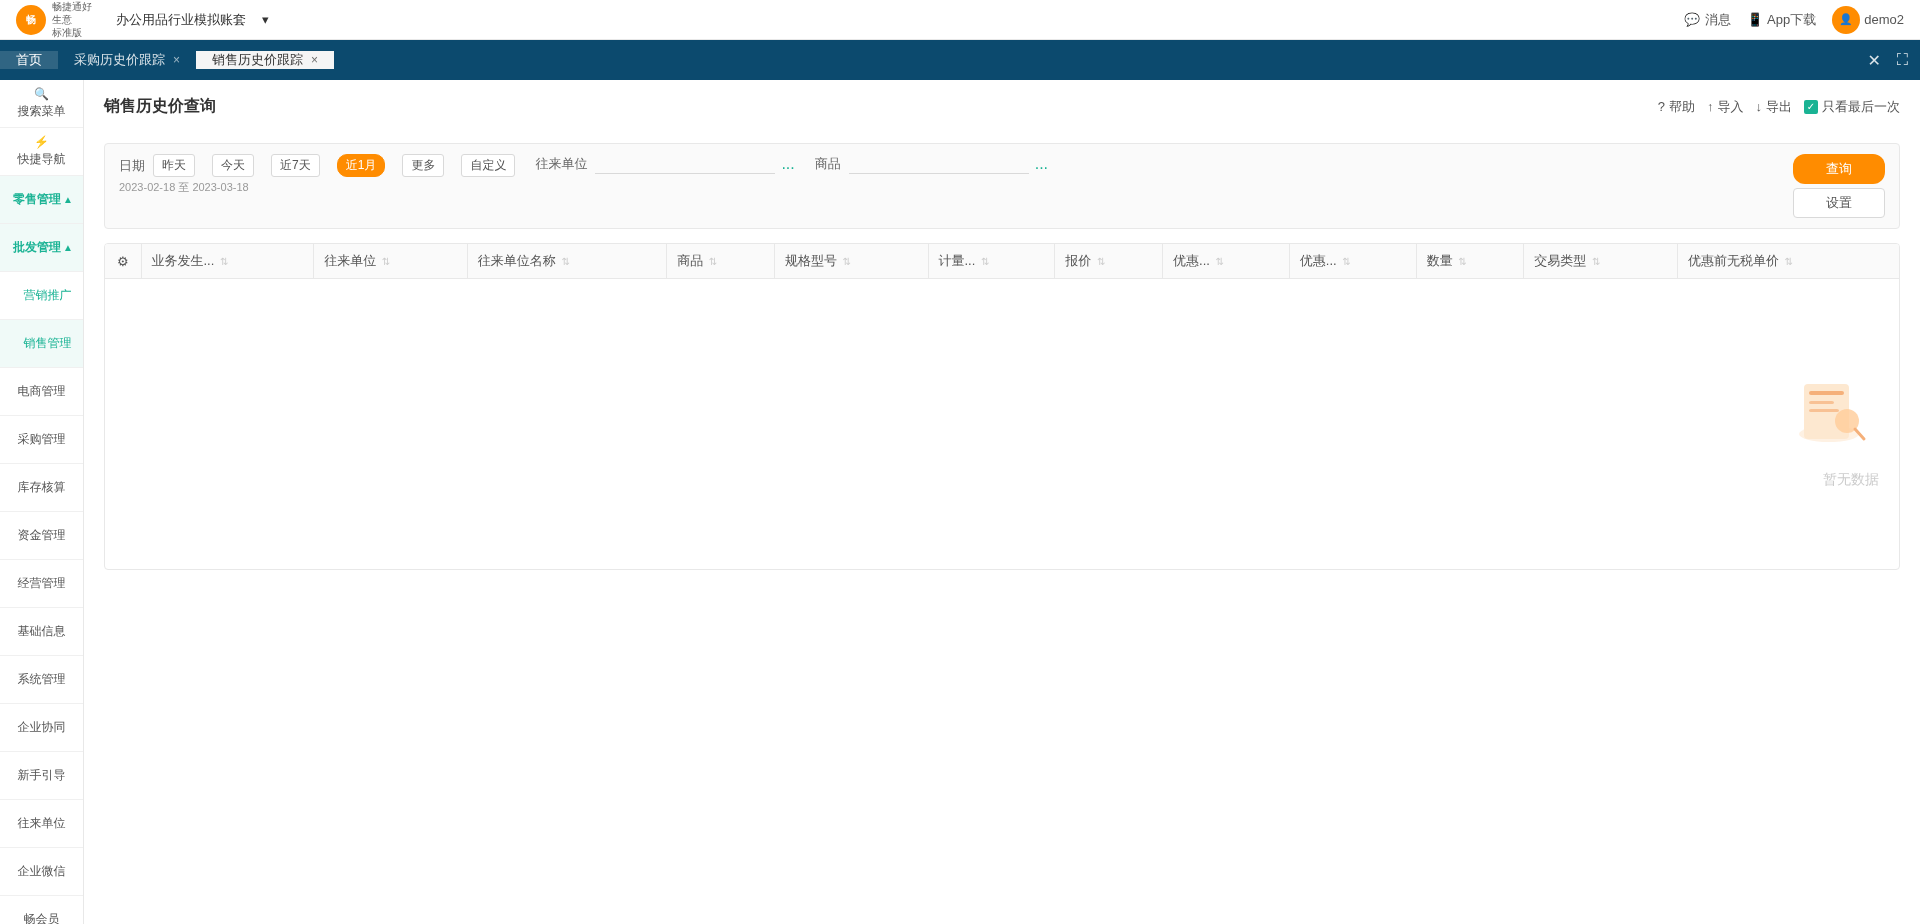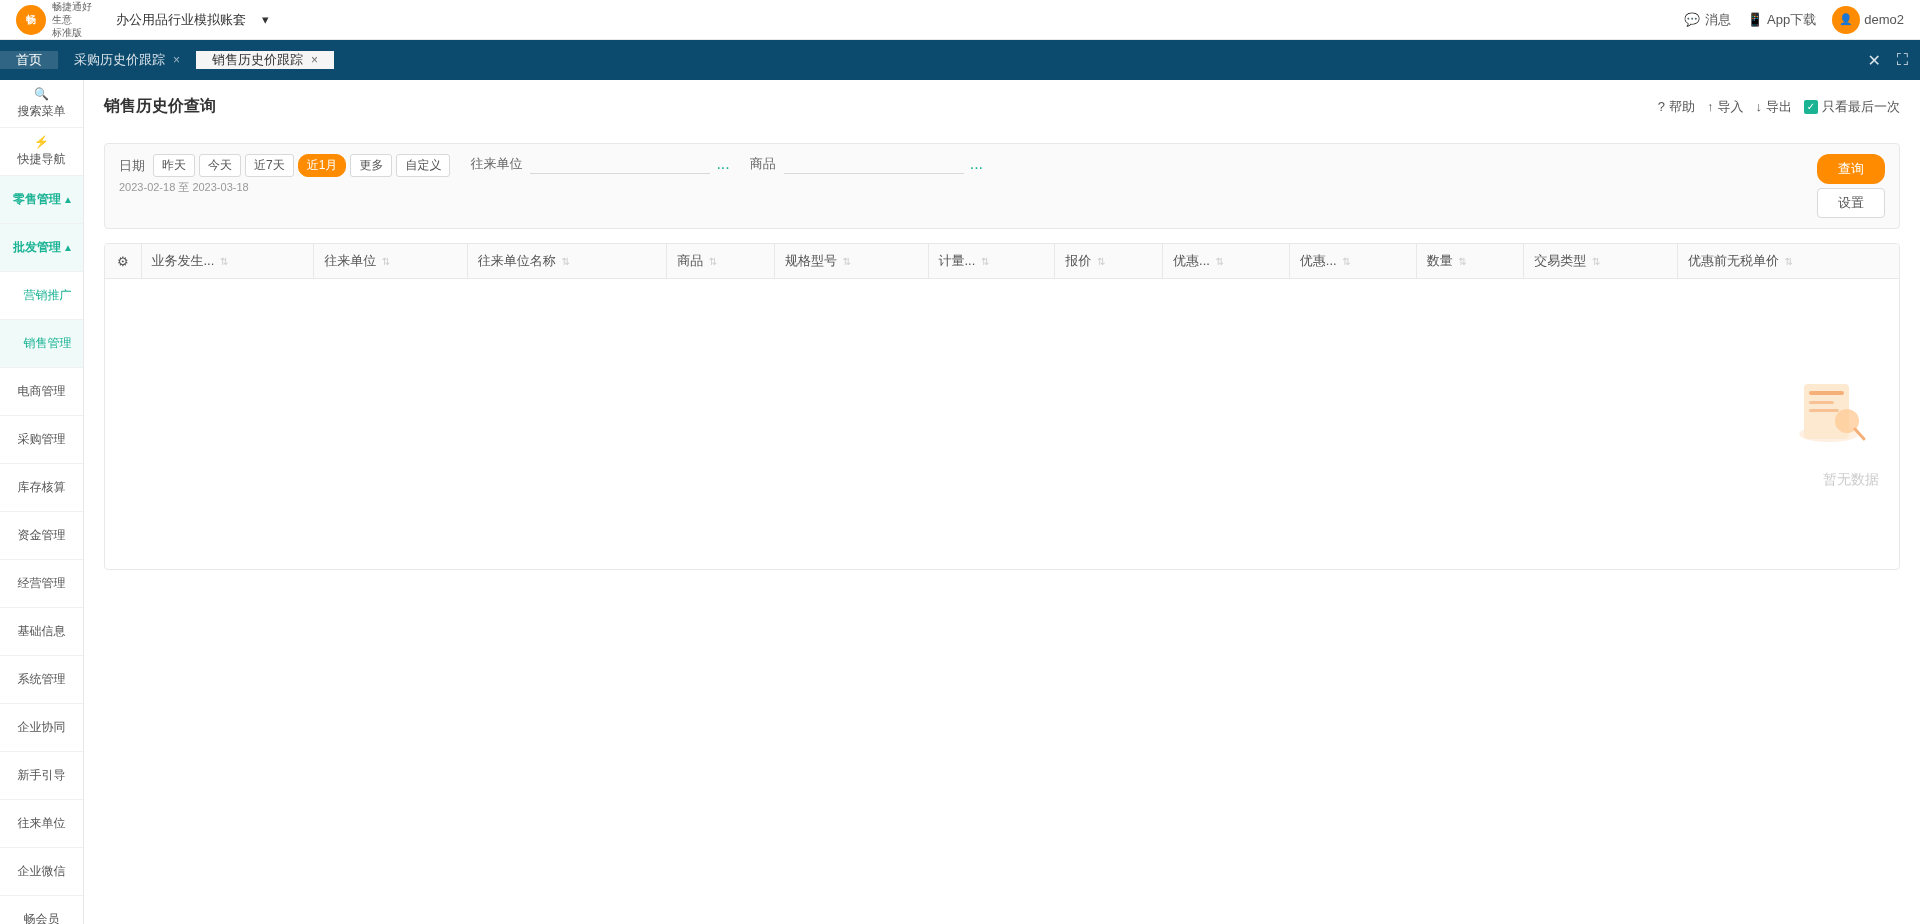--- a/index.html
+++ b/index.html
@@ -245,21 +245,21 @@
       gap: 8px;
     }
     .filter-label {
       color: #666;
       font-size: 13px;
       white-space: nowrap;
     }
     .date-buttons {
       display: flex;
       align-items: center;
-      gap: 4px;
+      gap: 17px;
       border-radius: 7px;
     }
     .date-btn {
       padding: 2px 8px;
       border: 1px solid #d9d9d9;
       border-radius: 3px;
       cursor: pointer;
       font-size: 12px;
       color: #555;
       background: #fff;
@@ -300,21 +300,21 @@
       border: none;
       padding: 6px 20px;
       border-radius: 12px;
       cursor: pointer;
       font-size: 13px;
     }
     .btn-settings {
       background: #fff;
       color: #555;
       border: 1px solid #d9d9d9;
-      padding: 5px 20px;
+      padding: 5px 32px;
       border-radius: 4px;
       cursor: pointer;
       font-size: 13px;
     }
     .filter-actions {
       display: flex;
       flex-direction: column;
       gap: 4px;
       margin-left: auto;
     }

